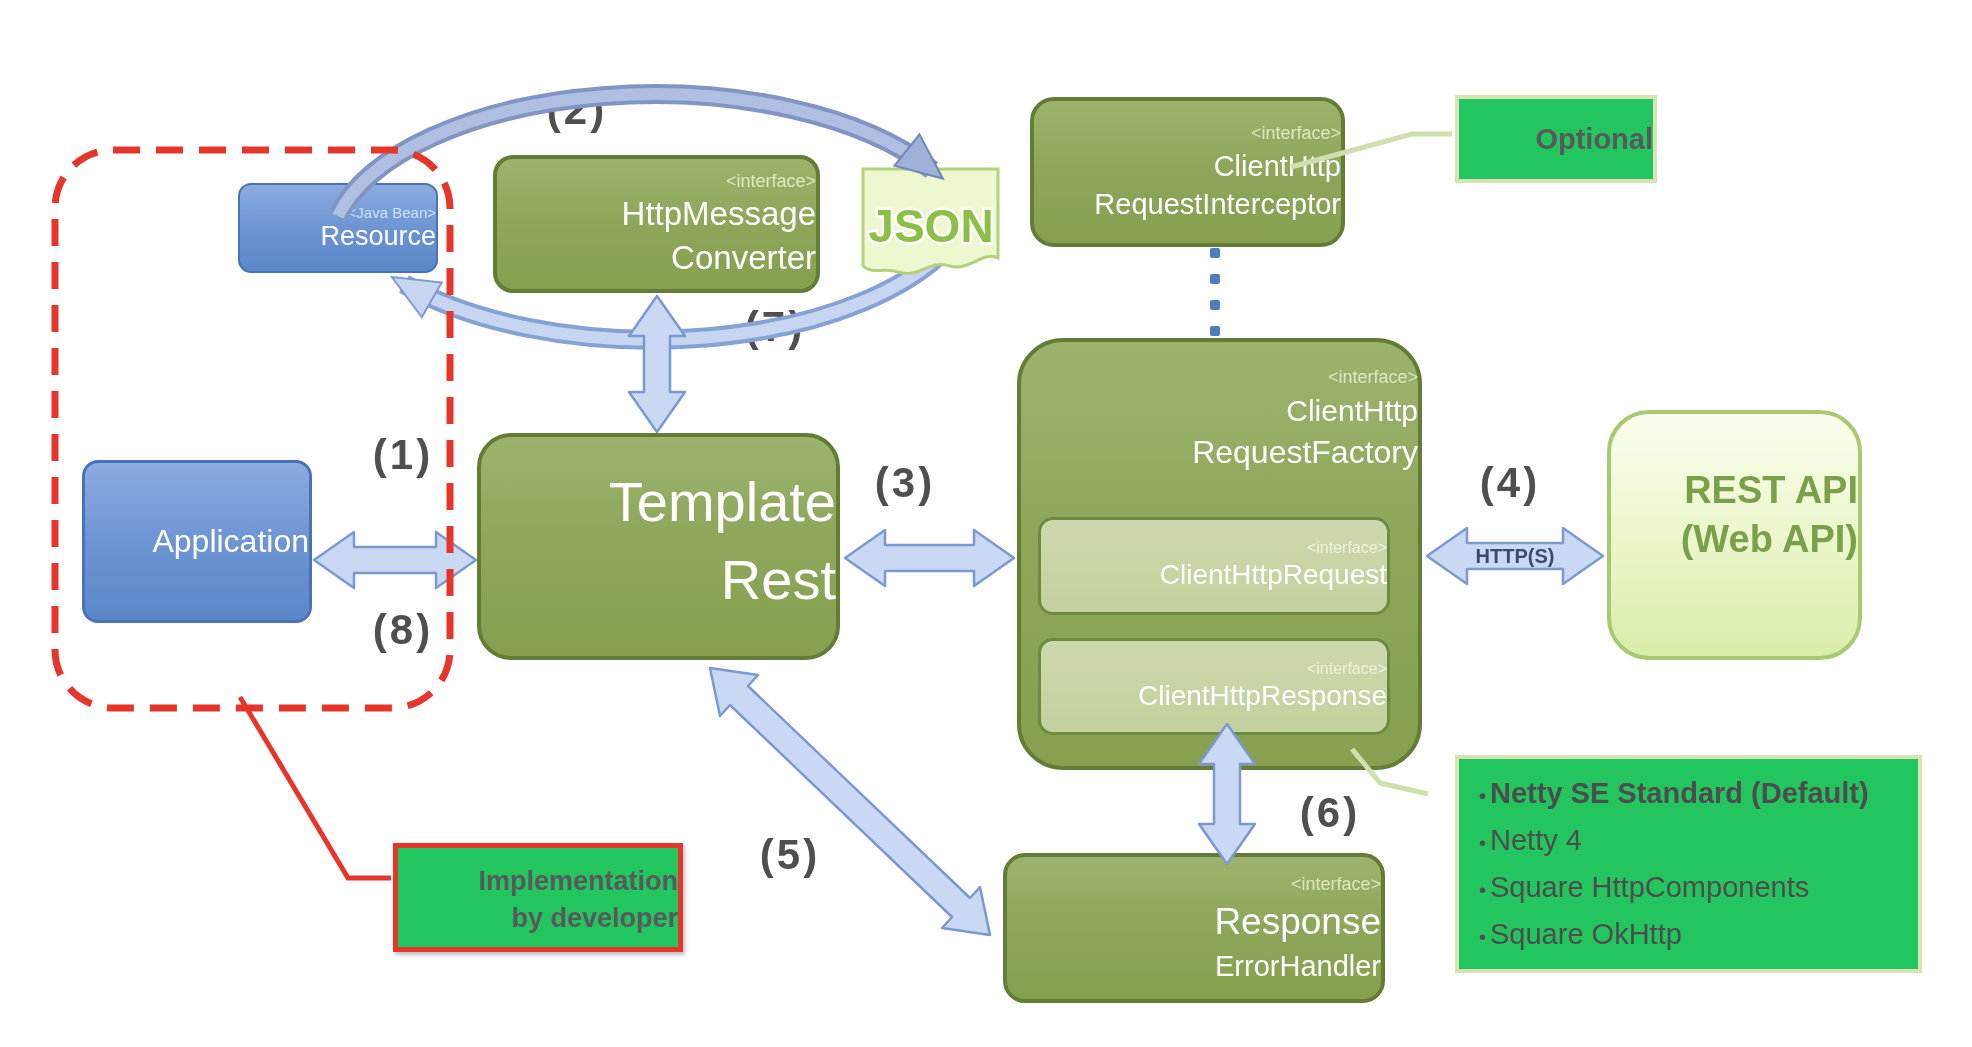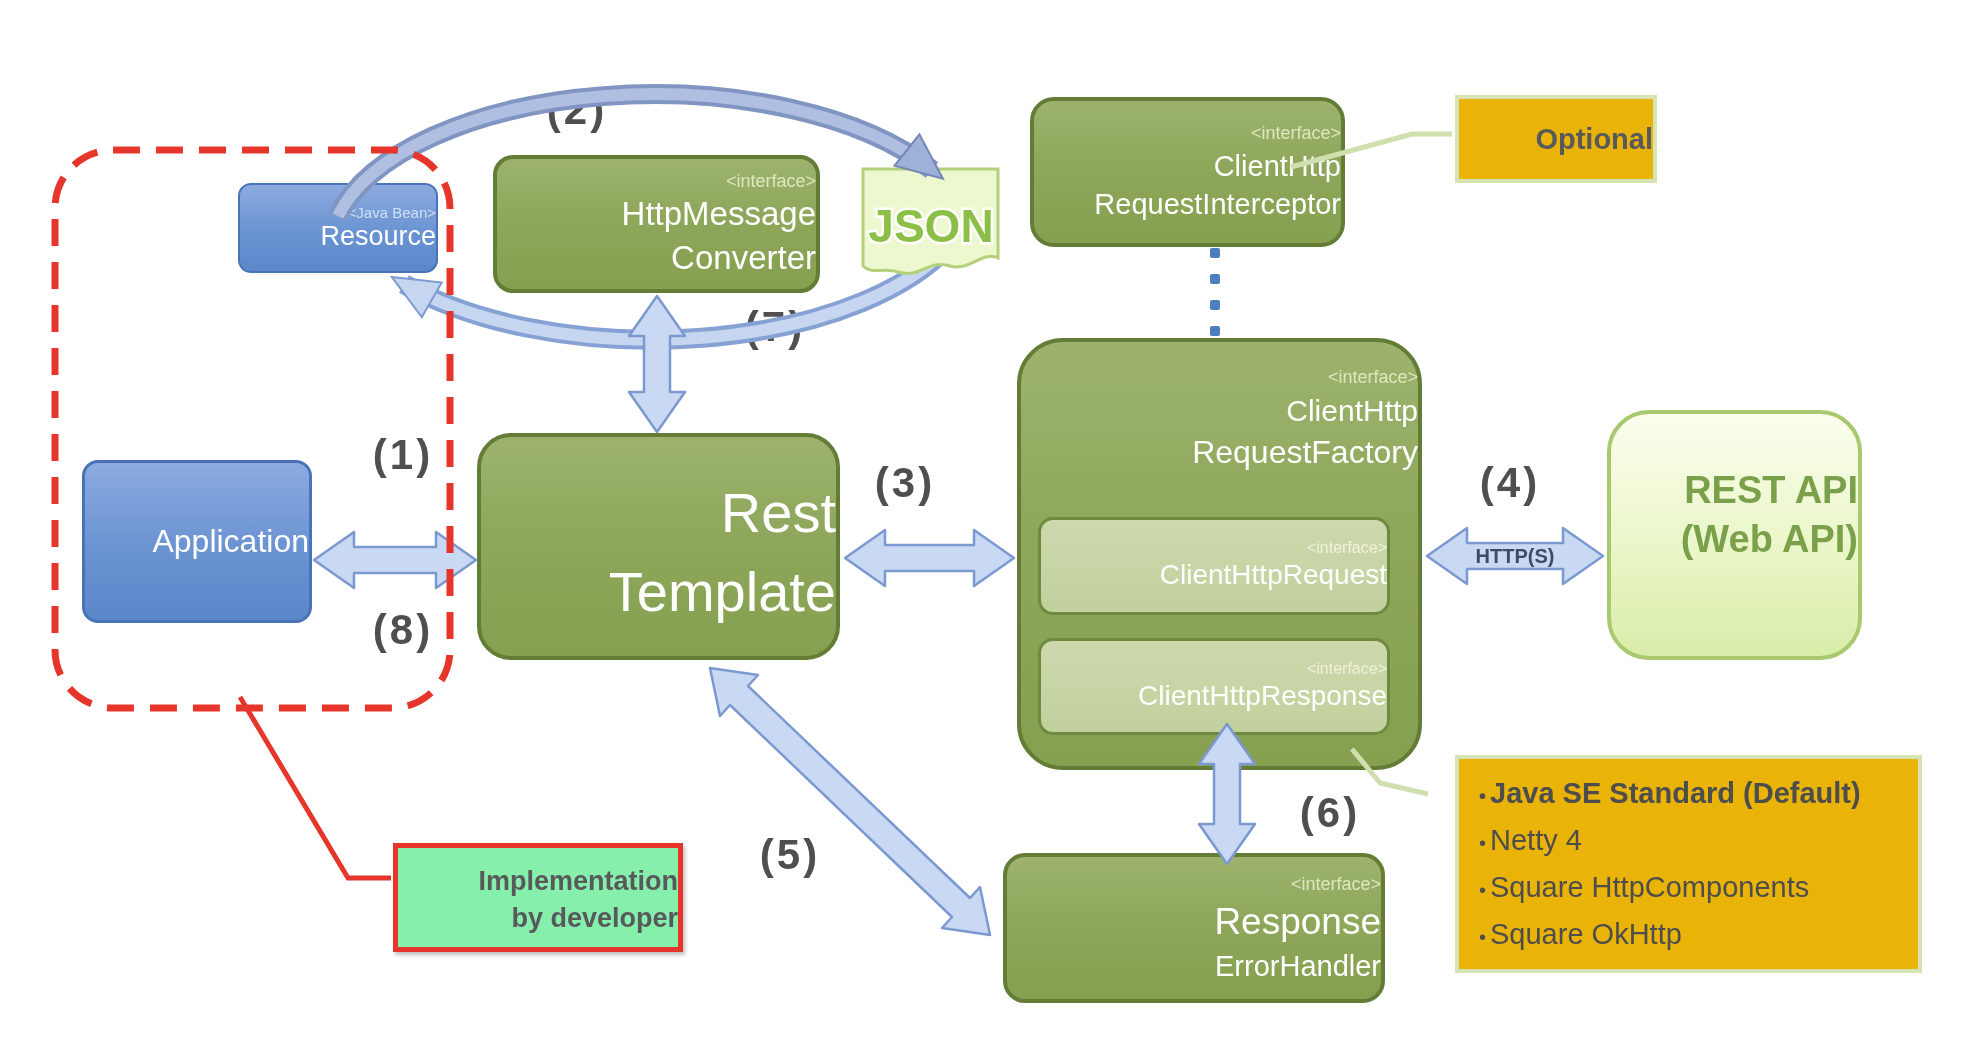--- a/index.html
+++ b/index.html
@@ -15,22 +15,22 @@
   .green .tag{font-size:18px;color:#dce8c0;line-height:1.25;}
   .green .name{font-size:29px;color:#ffffff;line-height:1.45;}
   .inner{background:linear-gradient(180deg,#cdd9ad 0%,#c2d09d 100%);
          border:3px solid #6e8a40;color:#fff;}
   .inner .tag{font-size:16px;color:#eef2dd;line-height:1.2;}
   .inner .name{font-size:28px;color:#ffffff;line-height:1.3;}
   
   .blue{background:linear-gradient(180deg,#8cabdf 0%,#6a93d2 55%,#5b87c9 100%);
         border:3px solid #4a72b8;color:#fff;}
   
-  .note{background:#eab308;border:4px solid #d5e3b5;color:#58595b;font-weight:bold;}
-  .rednote{background:#86efac;border:5px solid #e6362c;color:#58595b;font-weight:bold;
+  .note{background:#22c55e;border:4px solid #d5e3b5;color:#58595b;font-weight:bold;}
+  .rednote{background:#22c55e;border:5px solid #e6362c;color:#58595b;font-weight:bold;
            box-shadow:2px 3px 4px rgba(0,0,0,0.25);}
   .step{position:absolute;transform:translate(-50%,-50%);font-size:42px;font-weight:bold;
         color:#4f4f4f;letter-spacing:3px;z-index:2;white-space:nowrap;}
   #overlay{position:absolute;left:0;top:0;z-index:5;pointer-events:none;}
   .li{display:flex;align-items:baseline;font-size:29px;color:#4d4d4d;font-weight:normal;
       line-height:1.62;text-align:left;}
   .li .bullet{font-size:20px;margin-right:4px;}
   .li.first{font-weight:bold;}
 </style>
 </head>
@@ -47,22 +47,22 @@
     <div style="font-size:27px;">Resource</div>
   </div>
 
   <div class="box green" style="left:493px;top:155px;width:327px;height:138px;border-radius:20px;">
     <div class="tag">&lt;interface&gt;</div>
     <div class="name" style="font-size:33px;line-height:1.35;">HttpMessage</div>
     <div class="name" style="font-size:33px;line-height:1.25;">Converter</div>
   </div>
 
   <div class="box green" style="left:477px;top:433px;width:363px;height:227px;border-radius:34px;">
+    <div class="name" style="font-size:56px;line-height:1.2;">Template</div>
     <div class="name" style="font-size:56px;line-height:1.62;">Rest</div>
-    <div class="name" style="font-size:56px;line-height:1.2;">Template</div>
   </div>
 
   <div class="box green" style="left:1030px;top:97px;width:315px;height:150px;border-radius:24px;">
     <div class="tag">&lt;interface&gt;</div>
     <div class="name" style="font-size:29px;">ClientHttp</div>
     <div class="name" style="font-size:29px;line-height:1.2;">RequestInterceptor</div>
   </div>
 
   <div class="box note" style="left:1455px;top:95px;width:202px;height:88px;">
     <div style="font-size:29px;">Optional</div>
@@ -93,21 +93,21 @@
 
   <div class="box green" style="left:1003px;top:853px;width:382px;height:150px;border-radius:22px;">
     <div class="tag">&lt;interface&gt;</div>
     <div class="name" style="font-size:37px;">Response</div>
     <div class="name" style="font-size:29px;line-height:1.2;">ErrorHandler</div>
   </div>
 
   <div class="box note" style="left:1455px;top:755px;width:467px;height:218px;align-items:flex-start;padding:10px 20px;justify-content:center;">
     <div class="li first">
       <span class="bullet">•</span>
-      <span>Java SE Standard (Default)</span>
+      <span>Netty SE Standard (Default)</span>
     </div>
     <div class="li">
       <span class="bullet">•</span>
       <span>Netty 4</span>
     </div>
     <div class="li">
       <span class="bullet">•</span>
       <span>Square HttpComponents</span>
     </div>
     <div class="li">

